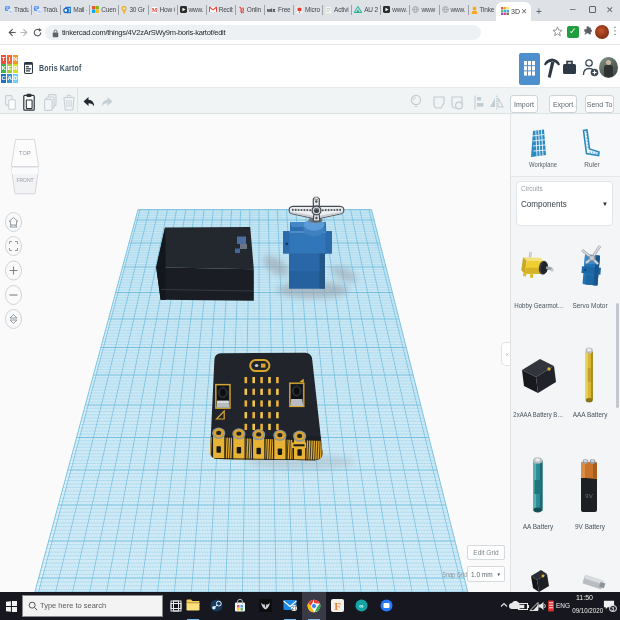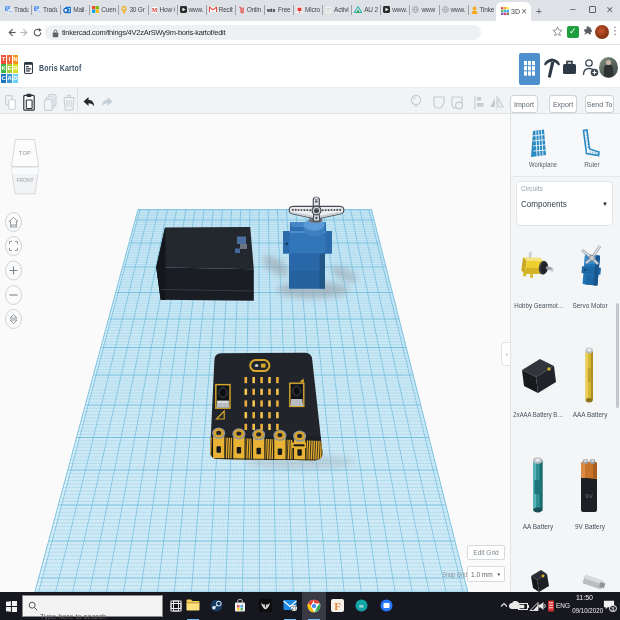--- a/index.html
+++ b/index.html
@@ -730,21 +730,21 @@
         </g>
       </svg>
     </div>
     <div style="position:absolute;left:22px;top:3px;width:141px;height:22px;background:#f3f3f3;border:1px solid #8a8a8a;"></div>
     <div style="position:absolute;left:28px;top:9px;">
       <svg width="10" height="10" viewBox="0 0 12 12">
         <circle cx="5" cy="5" r="3.6" fill="none" stroke="#555" stroke-width="1.2"></circle>
         <path d="M7.8 7.8 L11 11" stroke="#555" stroke-width="1.2"></path>
       </svg>
     </div>
-    <div style="position:absolute;left:40px;top:20px;font-size:7.5px;color:#5c5c5c;">Type here to search</div>
+    <div style="position:absolute;left:40px;top:9px;font-size:7.5px;color:#5c5c5c;">Type here to search</div>
     <div style="position:absolute;left:170px;top:8px;">
       <svg width="12" height="12" viewBox="0 0 12 12">
         <rect x="1" y="1" width="10" height="10" fill="none" stroke="#e8e8e8" stroke-width="1"></rect>
         <rect x="3.5" y="1" width="5" height="10" fill="none" stroke="#e8e8e8" stroke-width="1"></rect>
         <rect x="1" y="3.5" width="10" height="5" fill="none" stroke="#e8e8e8" stroke-width="1"></rect>
       </svg>
     </div>
     <div style="position:absolute;left:186px;top:7px;">
       <svg width="14" height="12" viewBox="0 0 14 12">
         <path d="M0.5 1.5 Q0.5 0.5 1.5 0.5 L5 0.5 L6.5 2 L13 2 Q13.5 2 13.5 2.8 V3.5 H0.5 Z" fill="#f8ce57"></path>

